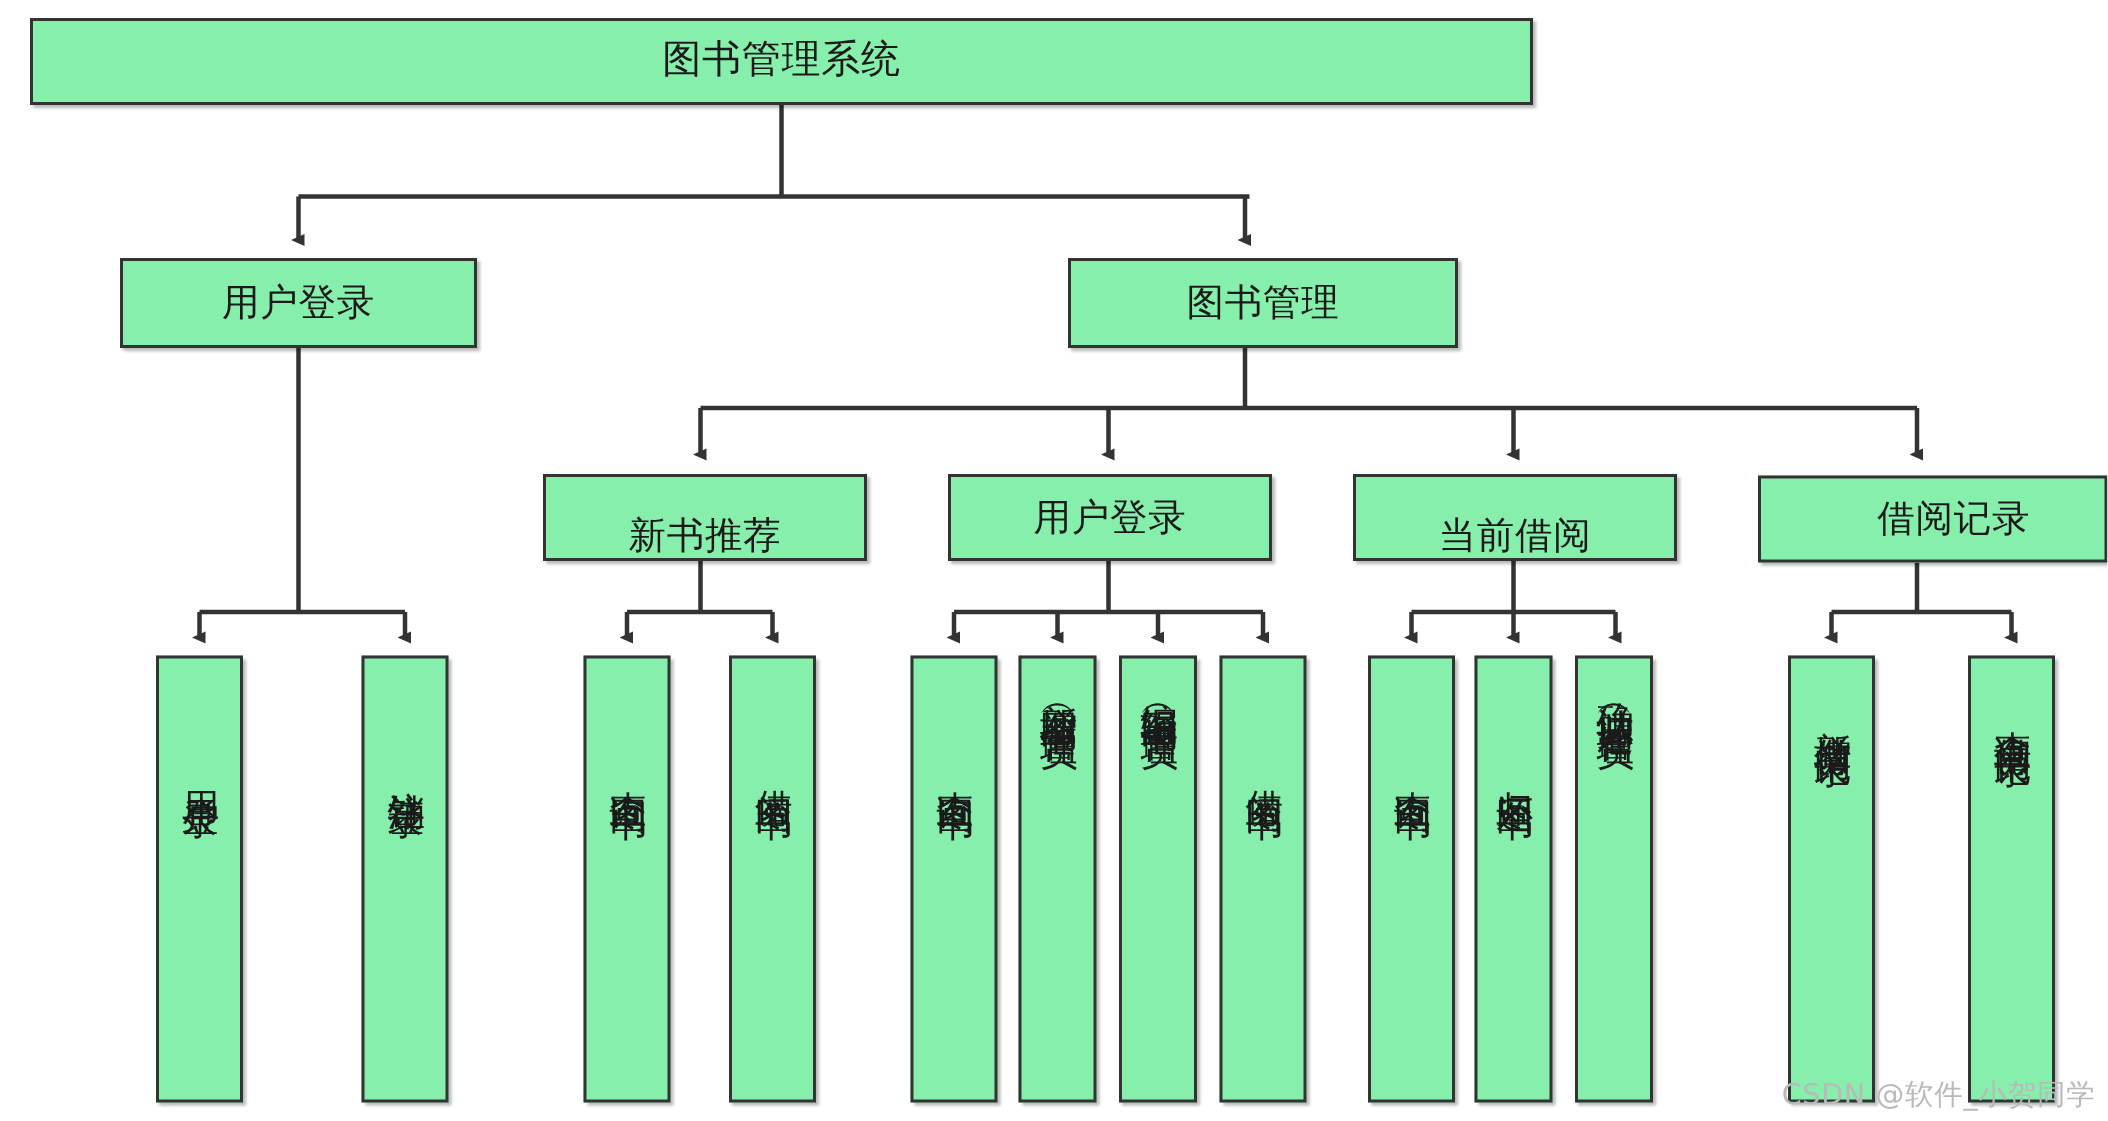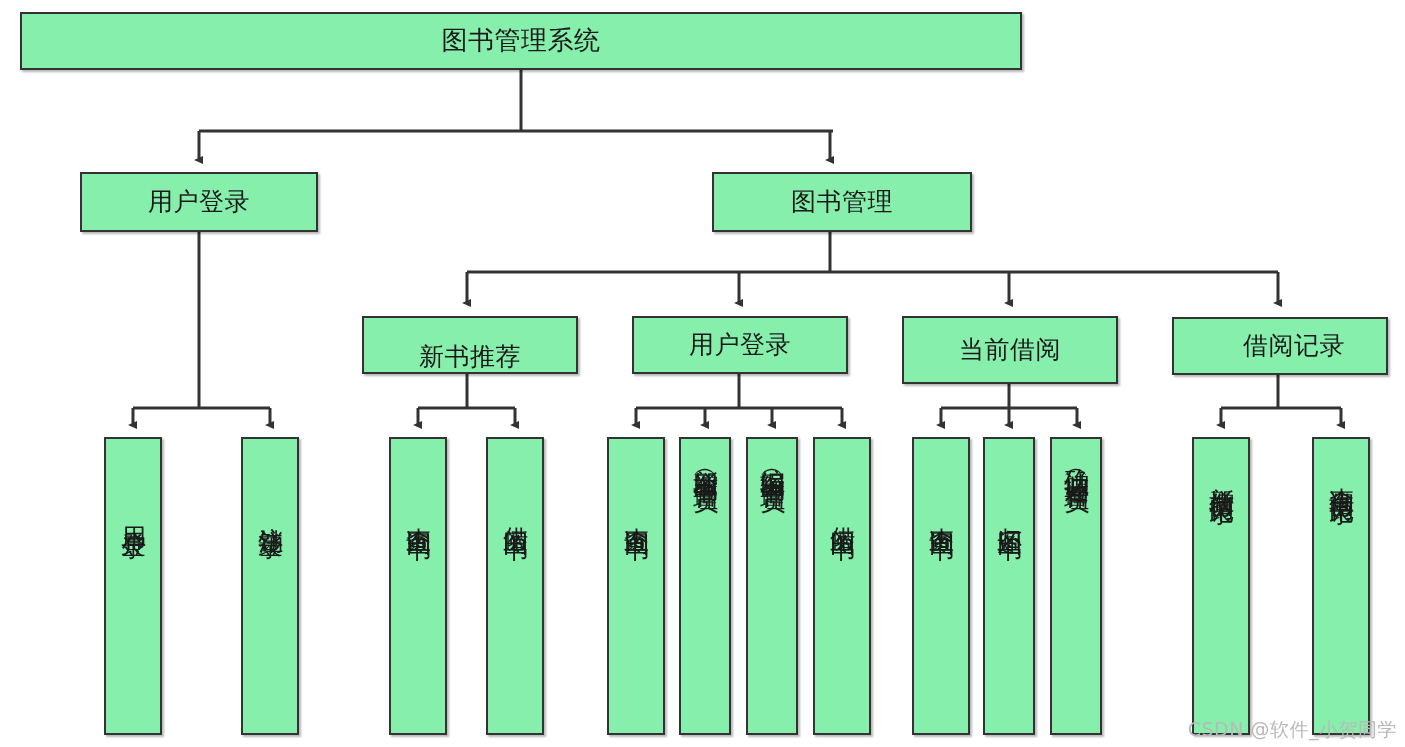--- a/index.html
+++ b/index.html
@@ -149,24 +149,24 @@
   <div class="node horiz" style="left:712px; top:172px; width:260px; height:60px;">
     <span class="label">图书管理</span>
   </div>
 
   <div class="node horiz" style="left:362px; top:316px; width:216px; height:58px;align-items:flex-end;">
     <span class="label">新书推荐</span>
   </div>
   <div class="node horiz" style="left:632px; top:316px; width:216px; height:58px;">
     <span class="label">用户登录</span>
   </div>
-  <div class="node horiz" style="left:902px; top:316px; width:216px; height:68px;">
+  <div class="node horiz" style="left:902px; top:316px; width:216px; height:58px;align-items:flex-end;">
     <span class="label">当前借阅</span>
   </div>
-  <div class="node horiz" style="left:1172px; top:317px; width:216px; height:58px;padding-left:28px;">
+  <div class="node horiz" style="left:1172px; top:317px; width:233px; height:58px;padding-left:28px;">
     <span class="label">借阅记录</span>
   </div>
 
   <div class="node vert mid" style="left:104px; top:437px; width:58px; height:298px;">
     <span class="label">用户登录</span>
   </div>
   <div class="node vert mid" style="left:241px; top:437px; width:58px; height:298px;">
     <span class="label">注销登录</span>
   </div>
 

